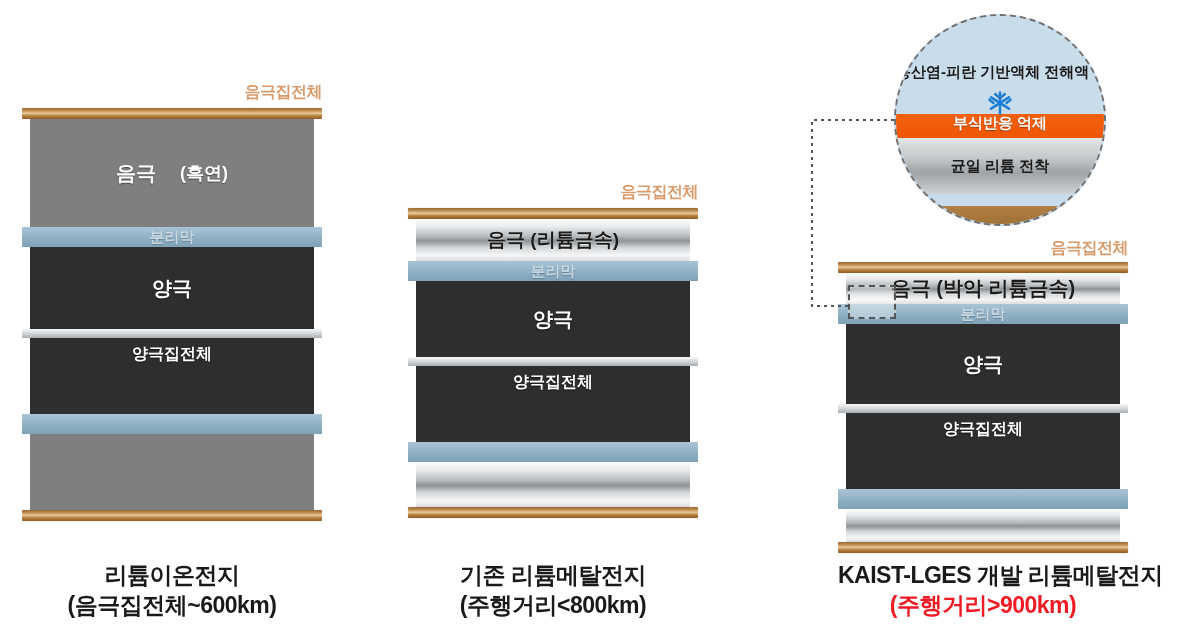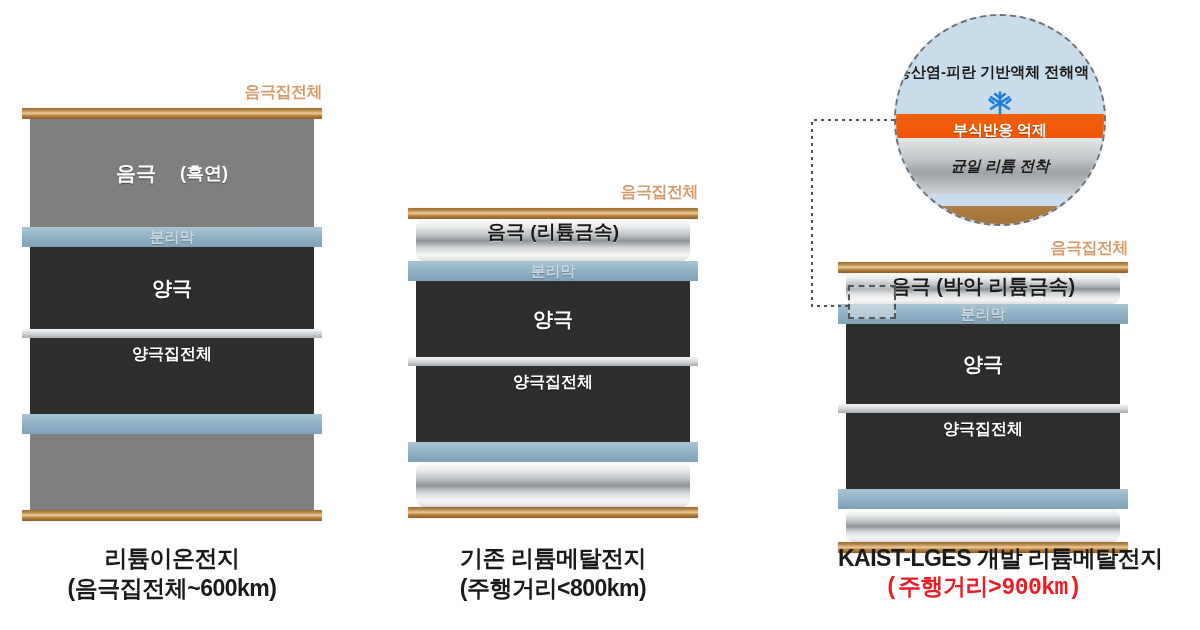--- a/index.html
+++ b/index.html
@@ -45,24 +45,23 @@
     align-items: center; justify-content: center;
     color: #ffffff; font-weight: 700;
     text-shadow: 0 1px 1px rgba(0,0,0,.45);
     line-height: 1.15;
   }
 
   
   .layer-metal {
     position: absolute;
     background: linear-gradient(180deg,#fdfdfd 0%, #e9ebec 18%, #b9bdc0 40%, #8e9396 52%, #d3d6d8 68%, #f4f5f6 86%, #dcdee0 100%);
-    display: flex; align-items: flex-start; justify-content: center;
+    display: flex; align-items: center; justify-content: center;
     color: #1b1b1b; font-weight: 700;
     text-shadow: 0 1px 0 rgba(255,255,255,.6);
-    border-radius: 8px;
   }
 
   
   .layer-sep {
     position: absolute;
     background: linear-gradient(180deg,#a9c4d4 0%, #8fb0c4 55%, #7fa2b8 100%);
     display: flex; align-items: center; justify-content: center;
     color: #c6d7e2; font-weight: 700;
     text-shadow: 0 1px 1px rgba(0,0,0,.25);
   }
@@ -81,20 +80,21 @@
     position: absolute;
     background: linear-gradient(180deg,#f6f7f8 0%, #d4d7d9 50%, #a9adb0 100%);
   }
 
   .caption {
     position: absolute;
     width: 100%;
     text-align: center;
     line-height: 1.3;
     white-space: nowrap;
+    margin-top: 17px;
   }
   .caption .line1 {
     display: block;
     color: #1a1a1a;
     font-weight: 700;
     letter-spacing: -0.5px;
   }
   .caption .line2 {
     display: block;
     color: #1a1a1a;
@@ -119,29 +119,29 @@
     background: #c9dcea;
     display: flex; flex-direction: row;
     align-items: center; justify-content: flex-start;
     padding-top: 14px;
     color: #1a1a1a; font-weight: 700; line-height: 1.25;
     text-align: center;
   }
   .circ-orange {
     top: 98px; height: 26px;
     background: linear-gradient(180deg,#f4600d 0%, #ee5505 100%);
-    display: flex; align-items: flex-end; justify-content: center;
+    display: flex; align-items: flex-start; justify-content: center;
     color: #ffffff; font-weight: 700;
     text-shadow: 0 1px 1px rgba(0,0,0,.35);
   }
   .circ-metal {
     top: 122px; height: 56px;
     background: linear-gradient(180deg,#e3e5e6 0%, #c6c9cb 35%, #9fa3a6 62%, #cfd2d4 100%);
     display: flex; align-items: center; justify-content: center;
-    color: #1a1a1a; font-weight: 700; font-style: italic;
+    color: #1a1a1a; font-weight: 700;
   }
   .circ-copper {
     top: 190px; height: 26px;
     background: linear-gradient(180deg,#b07f44 0%, #9a6a30 100%);
   }
   #snowflake-icon {
     position: absolute;
     left: 50%; top: 74px;
     transform: translateX(-50%);
     width: 26px; height: 26px;
@@ -263,21 +263,21 @@
     </div>
 
     <div class="layer-sep" style="left:0px; top:251px; width:290px; height:20px;"></div>
 
     <div class="layer-metal" style="left:8px; top:271px; width:274px; height:33px;"></div>
 
     <div class="cu-bar" style="left:0px; top:304px; width:290px; height:11px;"></div>
 
     <div class="caption" style="top:306px;">
       <span class="line1" style="font-size:23px;">KAIST-LGES 개발 리튬메탈전지</span>
-      <span class="line2 highlight" style="font-size:23px;font-family:Liberation Mono, monospace;">(주행거리&gt;900km)</span>
+      <span class="line2 highlight" style="font-size:23px;">(주행거리&gt;900km)</span>
     </div>
   </div>
 
   <div id="zoom-box"></div>
 
   <svg id="leader">
     <polyline points="894,120 812,120 812,306 848,306" fill="none" stroke="#555555" stroke-width="2" stroke-dasharray="3 4" stroke-linecap="butt"></polyline>
   </svg>
 
   <div id="callout-circle">

